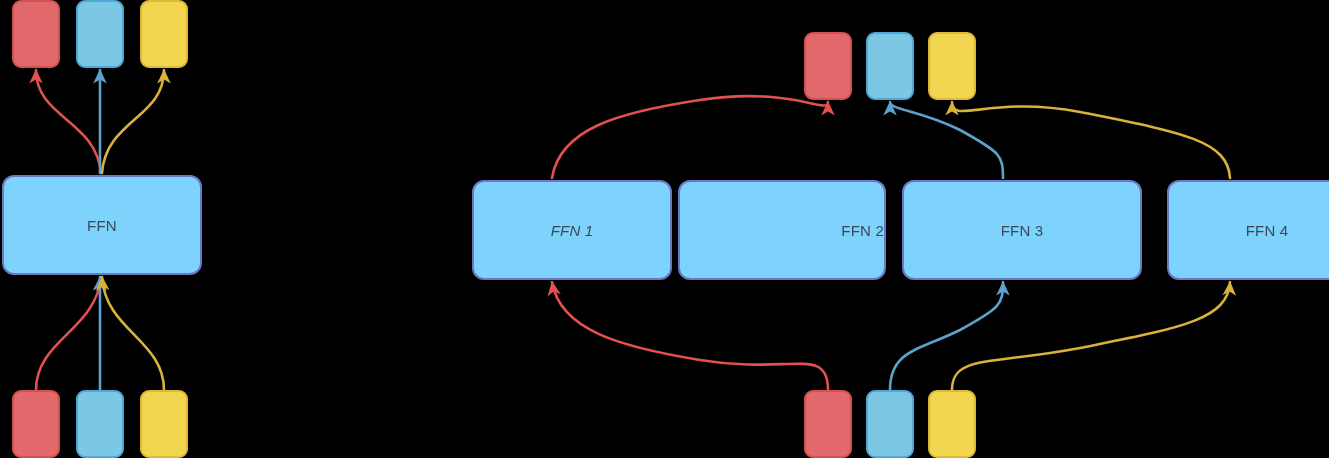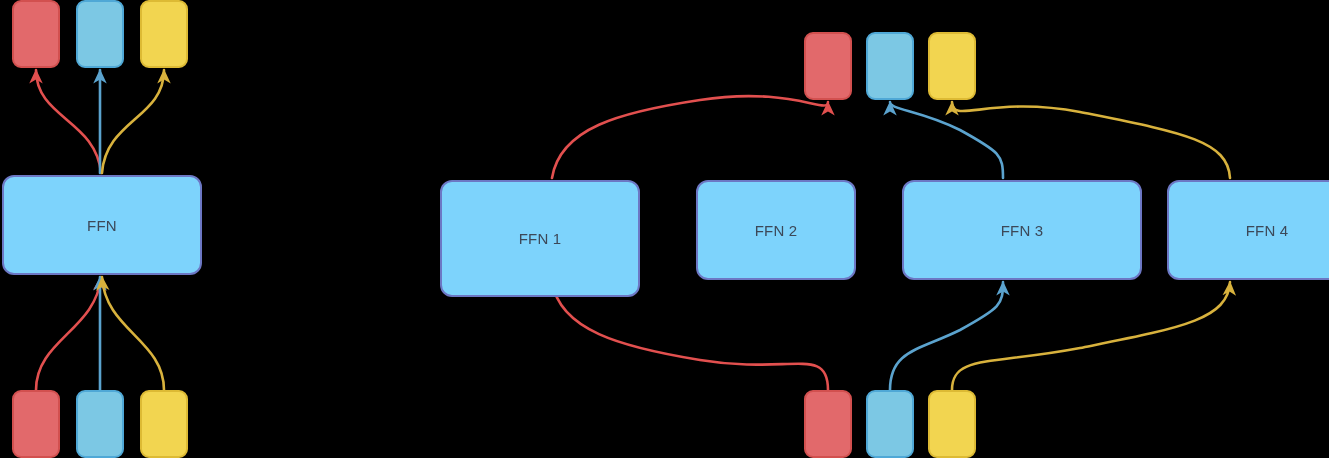--- a/index.html
+++ b/index.html
@@ -98,24 +98,24 @@
   <div id="node-layer">
       <div class="node ffn" style="left: 2px; top: 175px; width: 200px; height: 100px;">
         <span class="ffn-label">FFN</span>
       </div>
       <div class="node token red" style="left: 12px; top: 390px; width: 48px; height: 68px;"></div>
       <div class="node token blue" style="left: 76px; top: 390px; width: 48px; height: 68px;"></div>
       <div class="node token yellow" style="left: 140px; top: 390px; width: 48px; height: 68px;"></div>
       <div class="node token red" style="left: 12px; top: 0px; width: 48px; height: 68px;"></div>
       <div class="node token blue" style="left: 76px; top: 0px; width: 48px; height: 68px;"></div>
       <div class="node token yellow" style="left: 140px; top: 0px; width: 48px; height: 68px;"></div>
-      <div class="node ffn" style="left: 440px; top: 180px; width: 200px; height: 117px;">
+      <div class="node ffn" style="left: 472px; top: 180px; width: 200px; height: 100px; font-style: italic;">
         <span class="ffn-label">FFN 1</span>
       </div>
-      <div class="node ffn" style="left: 696px; top: 180px; width: 160px; height: 100px;">
+      <div class="node ffn" style="left: 678px; top: 180px; width: 208px; height: 100px; justify-content: flex-end;">
         <span class="ffn-label">FFN 2</span>
       </div>
       <div class="node ffn" style="left: 902px; top: 180px; width: 240px; height: 100px;">
         <span class="ffn-label">FFN 3</span>
       </div>
       <div class="node ffn" style="left: 1128px; top: 180px; width: 200px; height: 100px; margin-left: 39px;">
         <span class="ffn-label">FFN 4</span>
       </div>
       <div class="node token red" style="left: 804px; top: 390px; width: 48px; height: 68px;"></div>
       <div class="node token blue" style="left: 866px; top: 390px; width: 48px; height: 68px;"></div>

